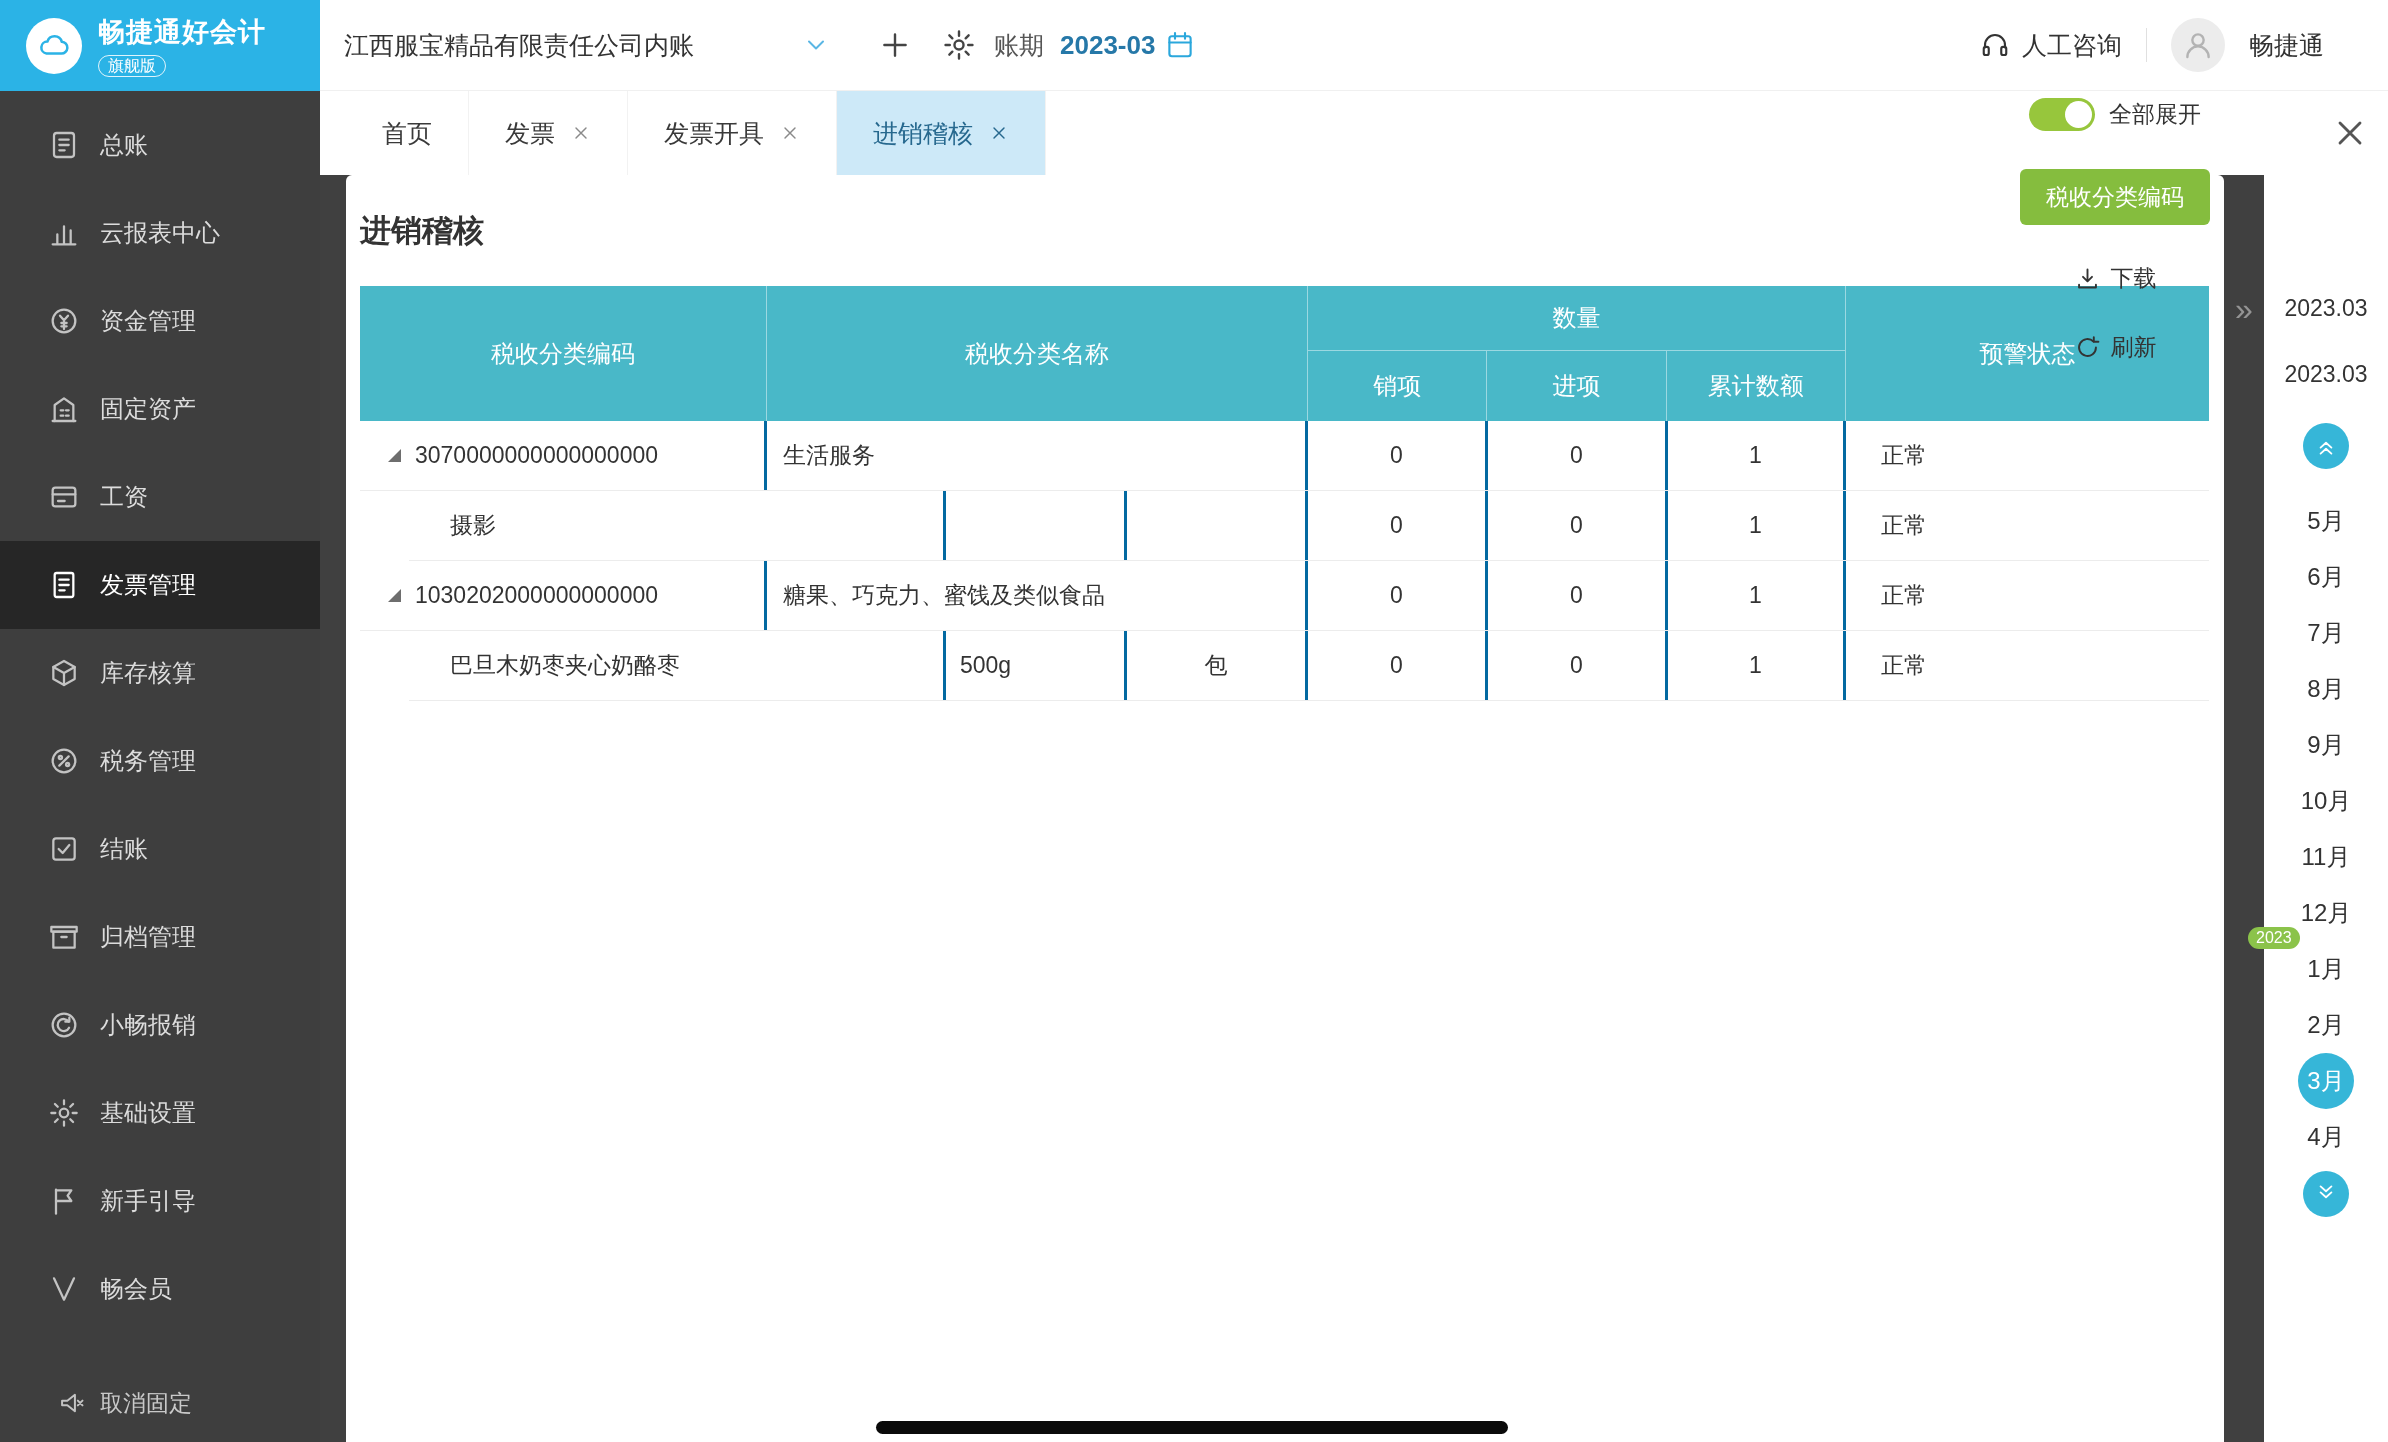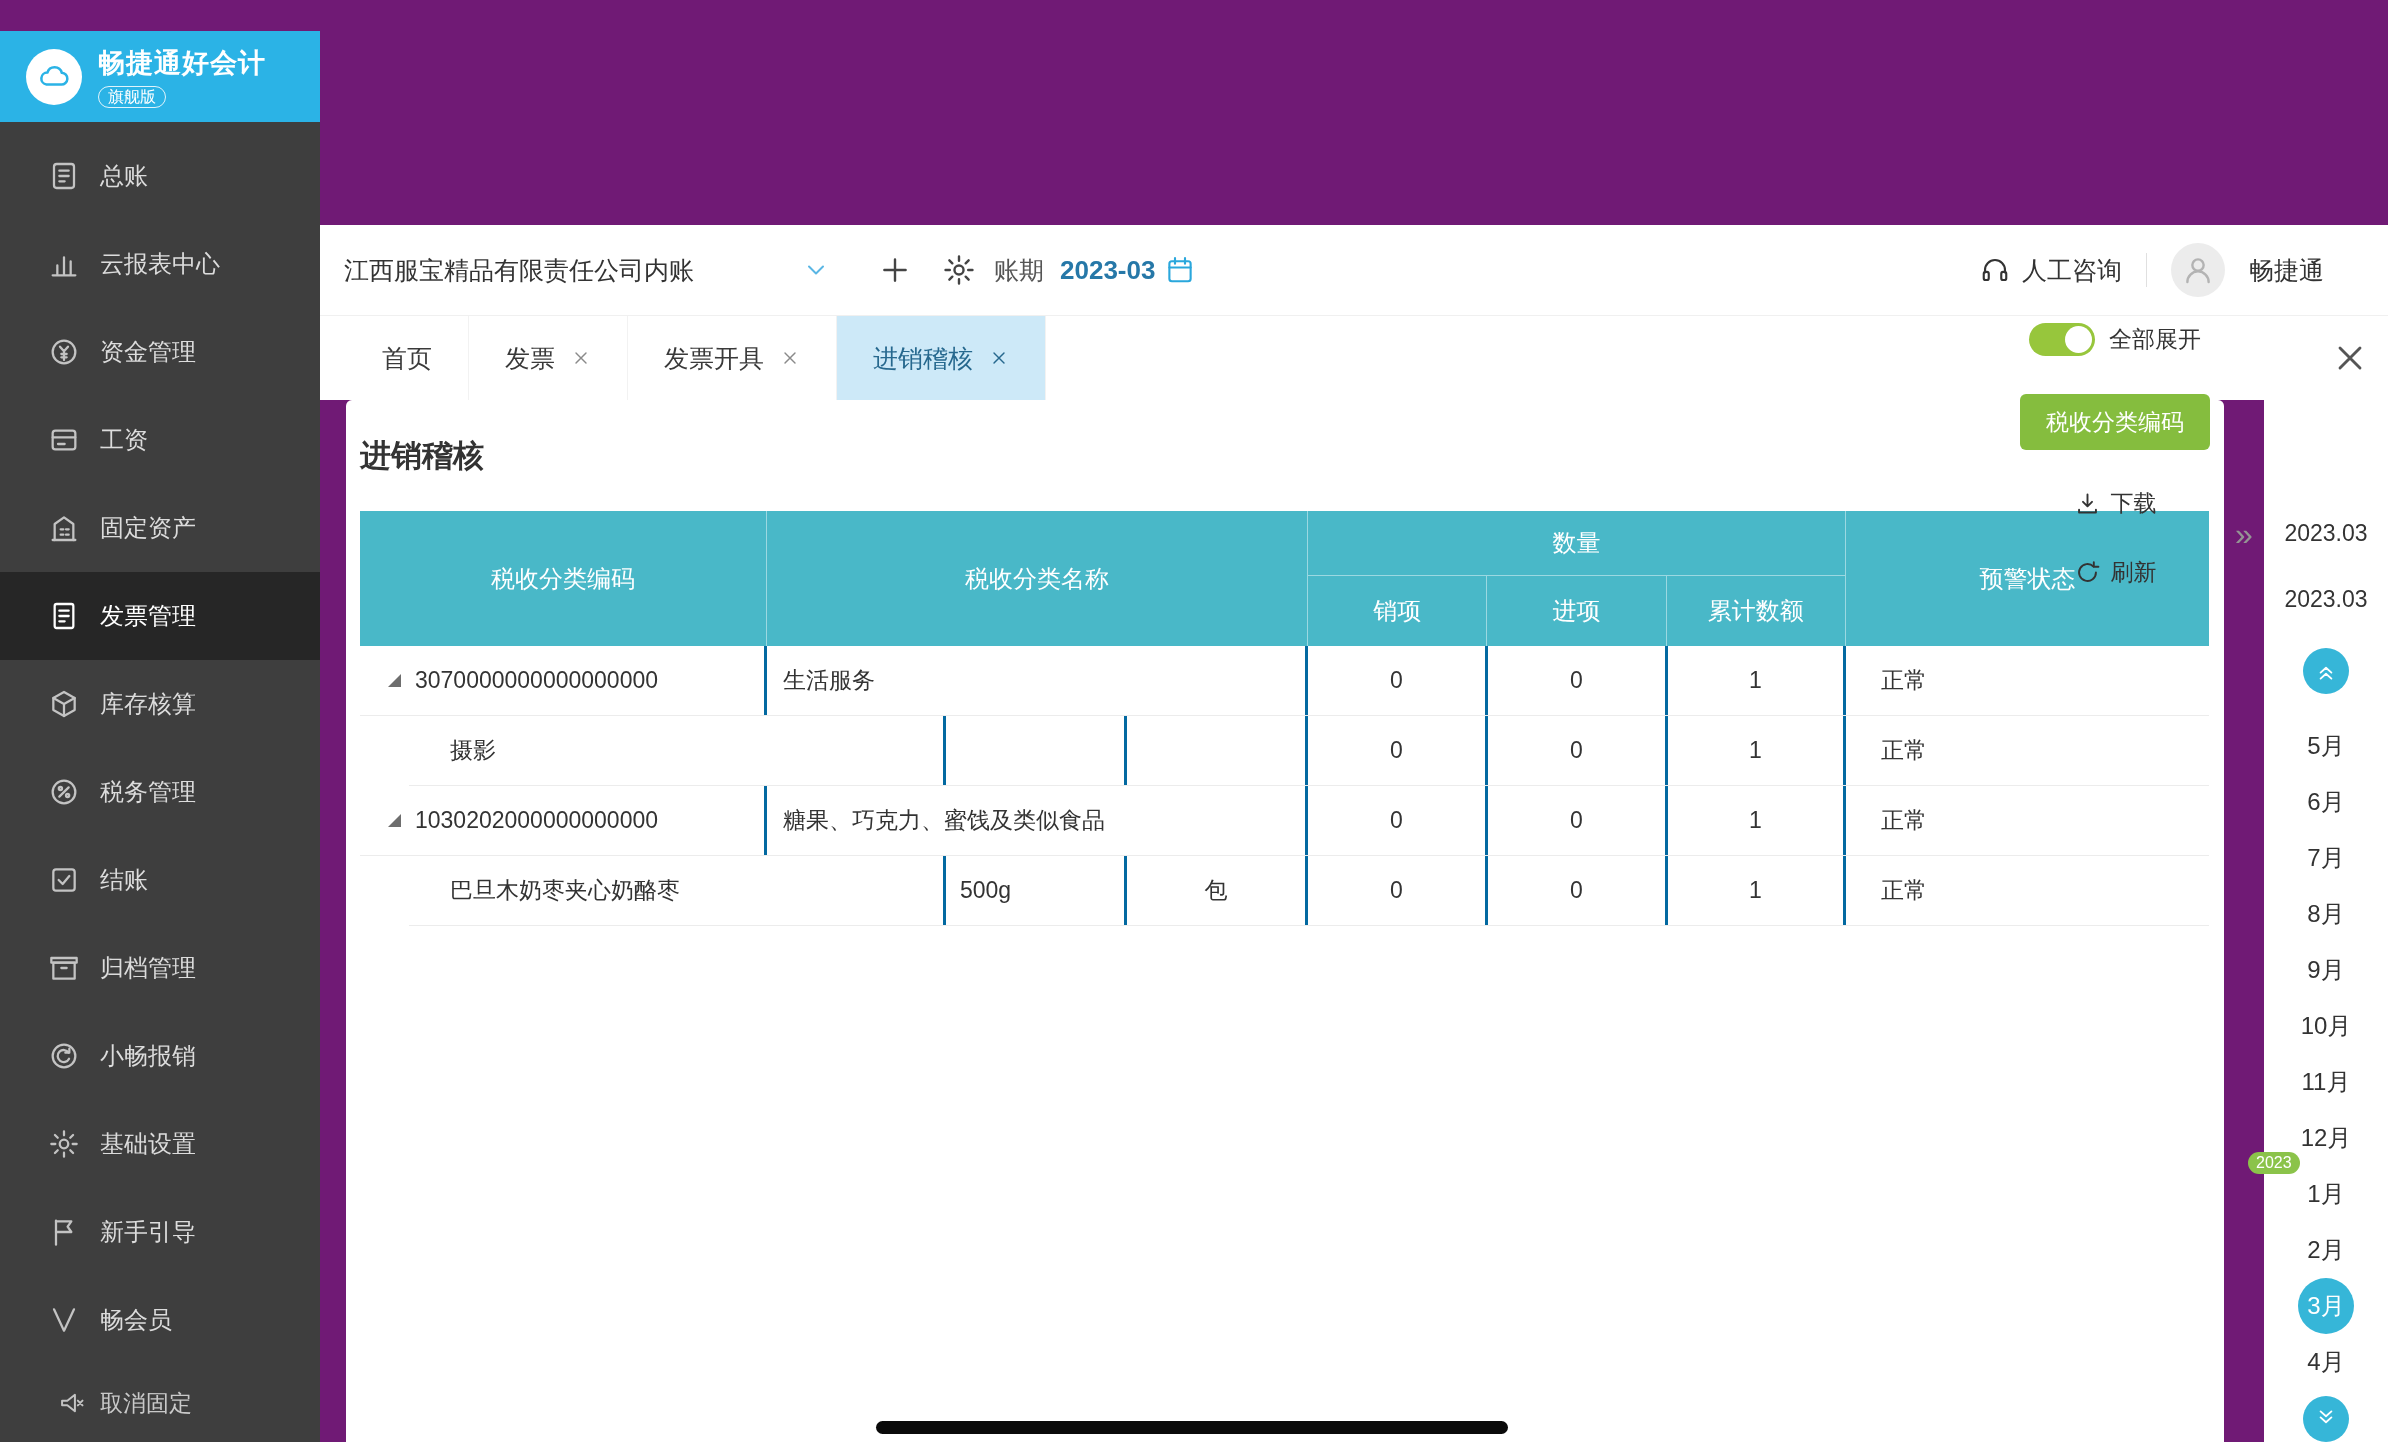--- a/index.html
+++ b/index.html
@@ -1,19 +1,19 @@
 <!DOCTYPE html>
 <html><head>
 <meta charset="utf-8">
 <style>
   * { box-sizing: border-box; margin: 0; padding: 0; }
   html,body { width:2388px; height:1442px; }
   body { font-family: "Liberation Sans", "DejaVu Sans", sans-serif; overflow:hidden; background:#e8f1f8; }
 
-  .app { position:relative; width:2388px; height:1442px; display:flex; background:#701a75;align-items:flex-end; }
+  .app { position:relative; width:2388px; height:1442px; display:flex; background:#404040; }
 
   
   .sidebar { width:320px; flex-shrink:0; background:#3e3e3e; display:flex; flex-direction:column; }
   .logo { height:91px; background:#2bb3e6; display:flex; align-items:center; padding-left:26px; gap:16px; flex-shrink:0; }
   .logo-mark { width:56px; height:56px; background:#fff; border-radius:50%; color:#2bb3e6; display:flex; align-items:center; justify-content:center; }
   .logo-mark .ic { width:36px; height:36px; }
   .logo-text { display:flex; flex-direction:column; align-items:flex-start; }
   .logo-title { font-size:27px; font-weight:bold; color:#fff; letter-spacing:1px; }
   .logo-badge { margin-top:5px; font-size:16px; color:#fff; border:1px solid rgba(255,255,255,.85); border-radius:11px; line-height:20px; padding:0 9px; }
   .side-menu { flex:1; padding-top:10px; }
@@ -151,36 +151,36 @@
       <div class="side-item">
           <span class="side-icon" data-icon="funds">
             <svg viewBox="0 0 24 24">
               <circle cx="12" cy="12" r="8.5"></circle>
               <path d="M9 8l3 3.5L15 8M10 13.5h4M10 16h4M12 11.5V18"></path>
             </svg>
           </span>
           <span>资金管理</span>
         </div>
       <div class="side-item">
+          <span class="side-icon" data-icon="assets">
+            <svg viewBox="0 0 24 24">
+              <path d="M5 21V9l7-5 7 5v12"></path>
+              <path d="M3.5 21h17M9.5 13h2M13.5 13h2M9.5 17h2M13.5 17h2"></path>
+            </svg>
+          </span>
+          <span>固定资产</span>
+        </div>
+      <div class="side-item">
           <span class="side-icon" data-icon="salary">
             <svg viewBox="0 0 24 24">
               <rect x="3.5" y="5" width="17" height="14" rx="2"></rect>
               <path d="M3.5 10h17M7.5 15h5"></path>
             </svg>
           </span>
           <span>工资</span>
-        </div>
-      <div class="side-item">
-          <span class="side-icon" data-icon="assets">
-            <svg viewBox="0 0 24 24">
-              <path d="M5 21V9l7-5 7 5v12"></path>
-              <path d="M3.5 21h17M9.5 13h2M13.5 13h2M9.5 17h2M13.5 17h2"></path>
-            </svg>
-          </span>
-          <span>固定资产</span>
         </div>
       <div class="side-item active">
           <span class="side-icon" data-icon="invoice">
             <svg viewBox="0 0 24 24">
               <rect x="5" y="3" width="14" height="18" rx="1.5"></rect>
               <path d="M8.5 8h7M8.5 12h7M8.5 16h4"></path>
             </svg>
           </span>
           <span>发票管理</span>
         </div>

